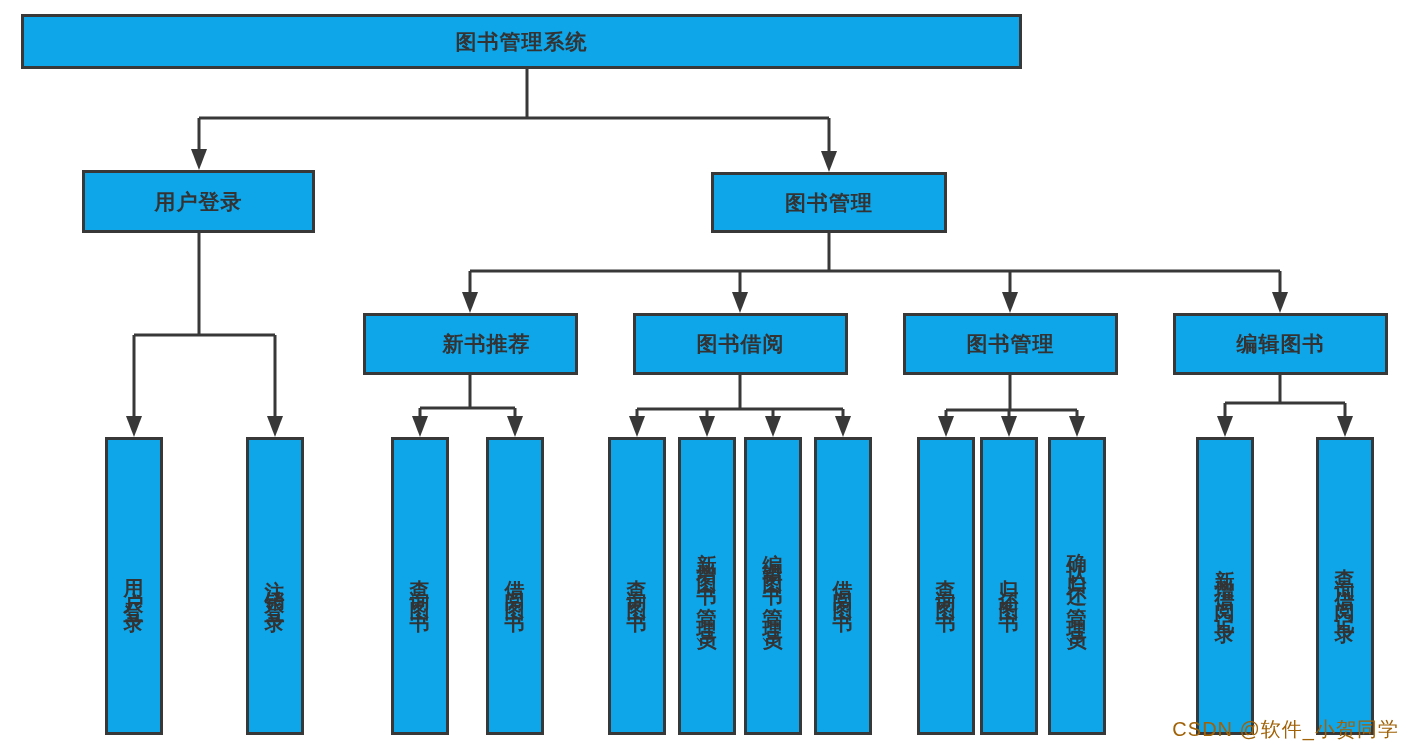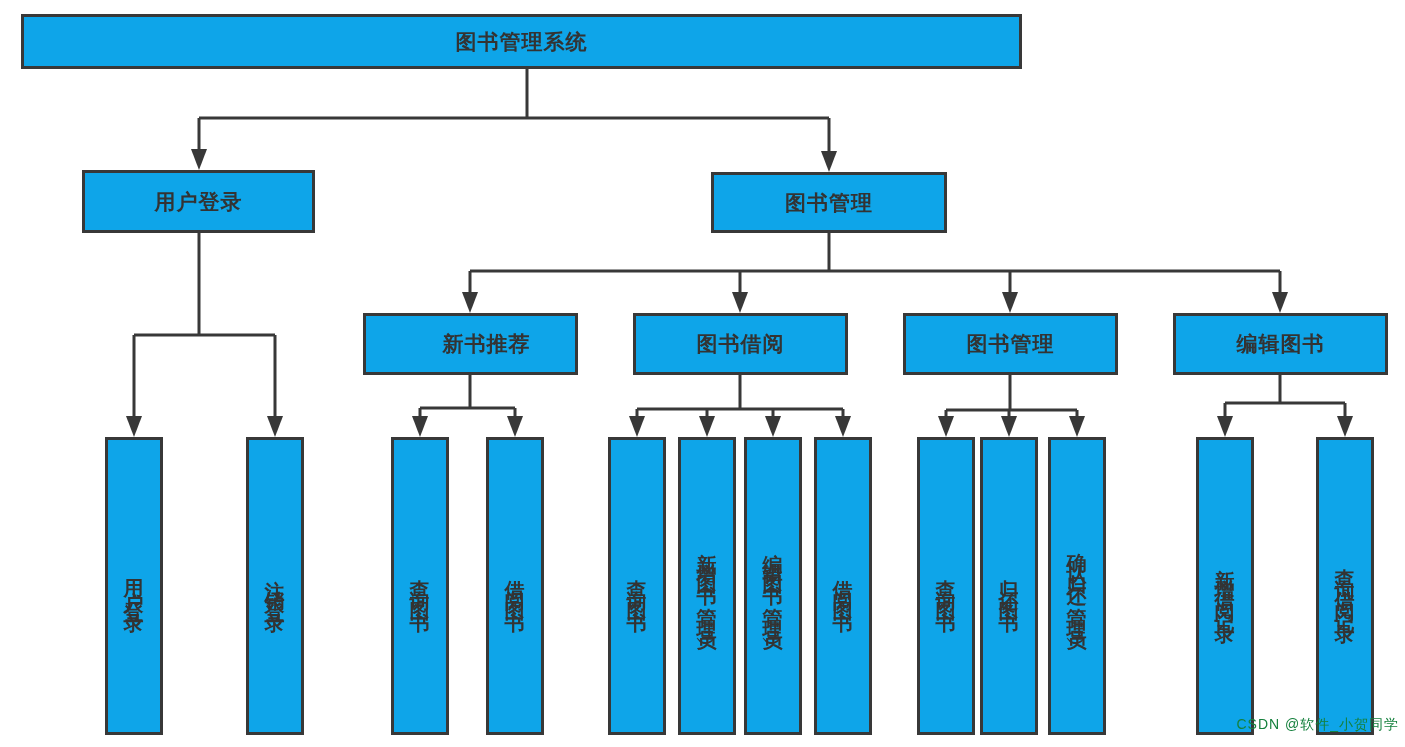--- a/index.html
+++ b/index.html
@@ -28,21 +28,21 @@
   .pos-current{left:903px;top:313px;width:215px;height:62px;}
   .pos-records{left:1173px;top:313px;width:215px;height:62px;}
   .leaf{top:437px;width:58px;height:298px;}
   .pos-l1a{left:105px;} .pos-l1b{left:246px;}
   .pos-l2a{left:391px;} .pos-l2b{left:486px;}
   .pos-l3a{left:608px;} .pos-l3b{left:678px;} .pos-l3c{left:744px;} .pos-l3d{left:814px;}
   .pos-l4a{left:917px;} .pos-l4b{left:980px;} .pos-l4c{left:1048px;}
   .pos-l5a{left:1196px;} .pos-l5b{left:1316px;}
   .watermark{
     position:absolute;z-index:3;right:6px;top:716px;
-    font-size:14px;color:#15803d;letter-spacing:1px;white-space:nowrap;text-align:center;
+    font-size:20px;color:#a16207;letter-spacing:1px;white-space:nowrap;text-align:center;
   }
 </style>
 </head>
 <body>
 
 <div class="stage">
 
   <svg class="connectors" viewBox="0 0 1405 747" xmlns="http://www.w3.org/2000/svg">
     <path d="M527 66 V118 M199 118 H829
              M199 118 V153 M829 118 V155

